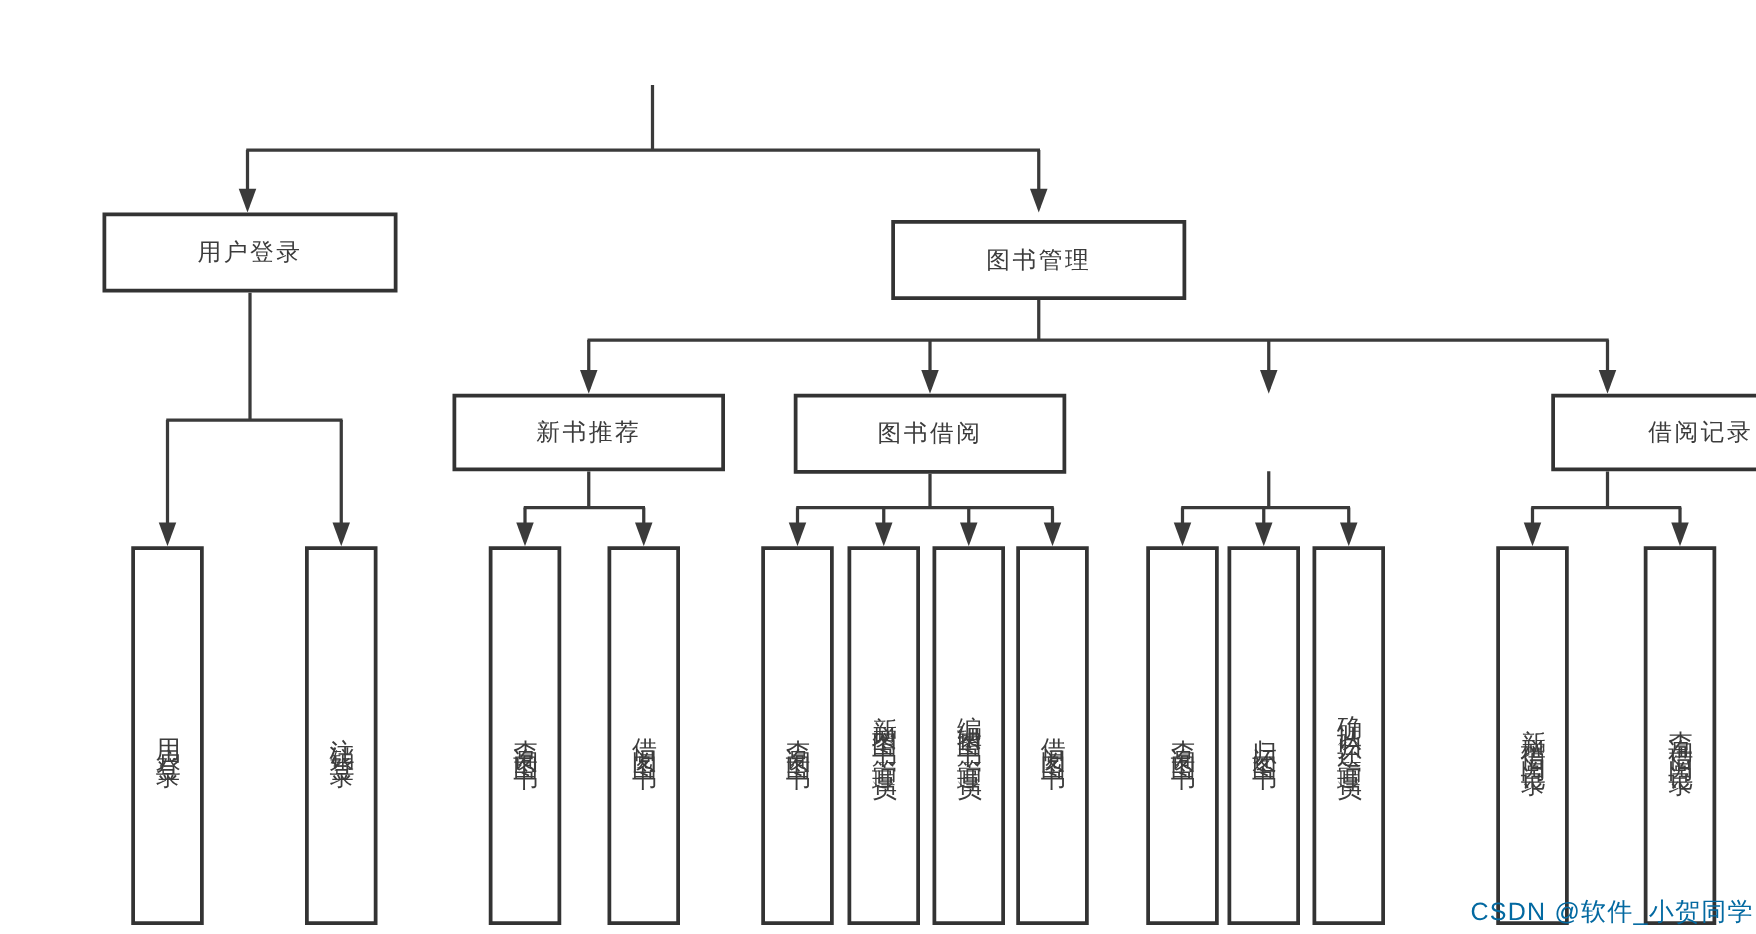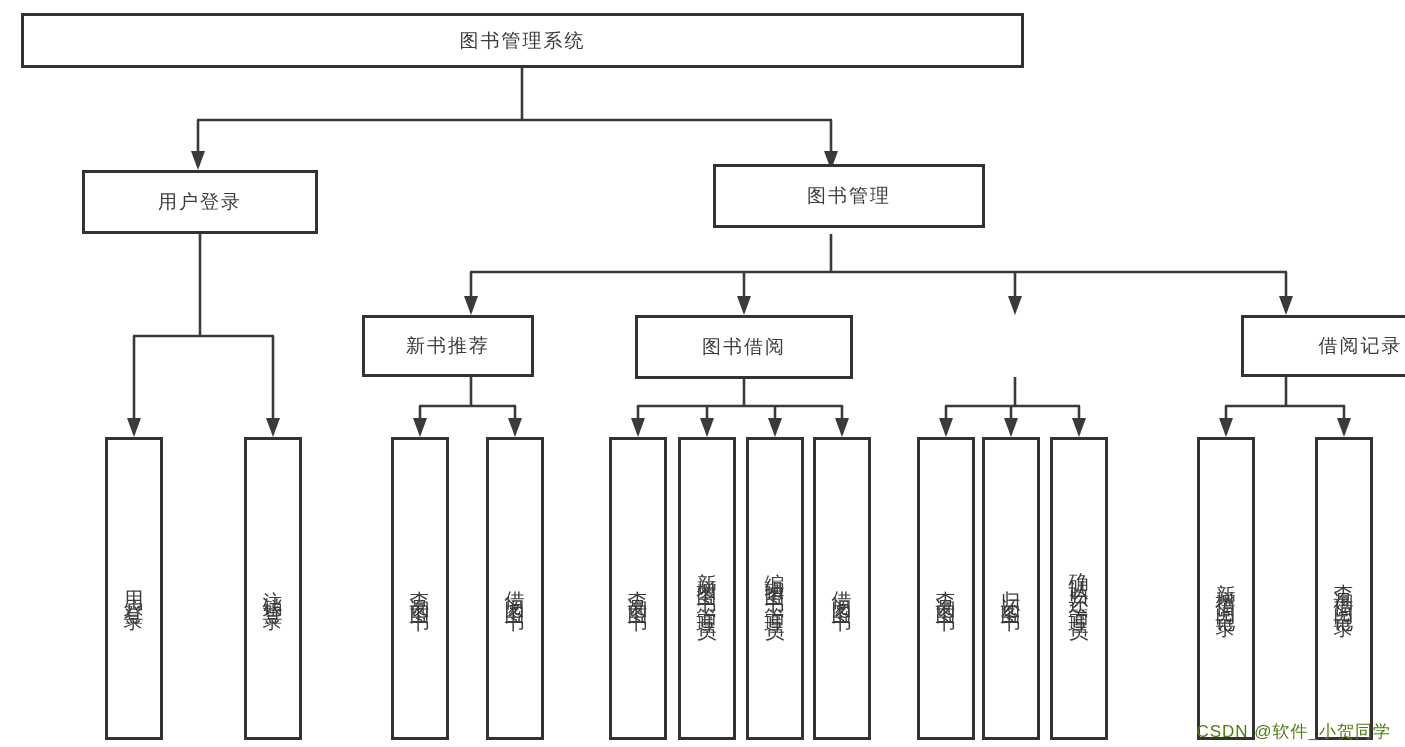--- a/index.html
+++ b/index.html
@@ -42,24 +42,24 @@
   .leaf .v-label {
     writing-mode: vertical-rl;
     text-orientation: mixed;
     font-size: 20px;
     letter-spacing: 7px;
     line-height: 1;
     max-height: 292px;
   }
   .watermark {
     position: absolute;
-    right: 14px;
+    right: 2px;
     bottom: 4px;
-    font-size: 17px;
-    color: #4d7c0f;
+    font-size: 20px;
+    color: #0369a1;
     letter-spacing: 1px;
     z-index: 3;
     white-space: nowrap;
   }
 </style>
 </head>
 <body>
 
 <div class="canvas">
 
@@ -122,32 +122,29 @@
       <polygon points="768,418 782,418 775,437"></polygon>
       <polygon points="835,418 849,418 842,437"></polygon>
       <polygon points="939,418 953,418 946,437"></polygon>
       <polygon points="1004,418 1018,418 1011,437"></polygon>
       <polygon points="1072,418 1086,418 1079,437"></polygon>
       <polygon points="1219,418 1233,418 1226,437"></polygon>
       <polygon points="1337,418 1351,418 1344,437"></polygon>
     </g>
   </svg>
 
-  <div class="node" style="left:21px;top:13px;width:1003px;height:55px">
-    <span class="h-label">图书管理系统</span>
-  </div>
 
   <div class="node" style="left:82px;top:170px;width:236px;height:64px">
     <span class="h-label">用户登录</span>
   </div>
-  <div class="node" style="left:713px;top:164px;width:272px;height:64px">
+  <div class="node" style="left:713px;top:176px;width:236px;height:64px">
     <span class="h-label">图书管理</span>
   </div>
 
-  <div class="node" style="left:362px;top:315px;width:172px;height:62px">
+  <div class="node" style="left:362px;top:315px;width:218px;height:62px">
     <span class="h-label">新书推荐</span>
   </div>
   <div class="node" style="left:635px;top:315px;width:218px;height:64px">
     <span class="h-label">图书借阅</span>
   </div>
   <div class="node" style="left:1241px;top:315px;width:239px;height:62px">
     <span class="h-label">借阅记录</span>
   </div>
 
   <div class="node leaf" style="left:105px;top:437px;width:58px;height:303px">

